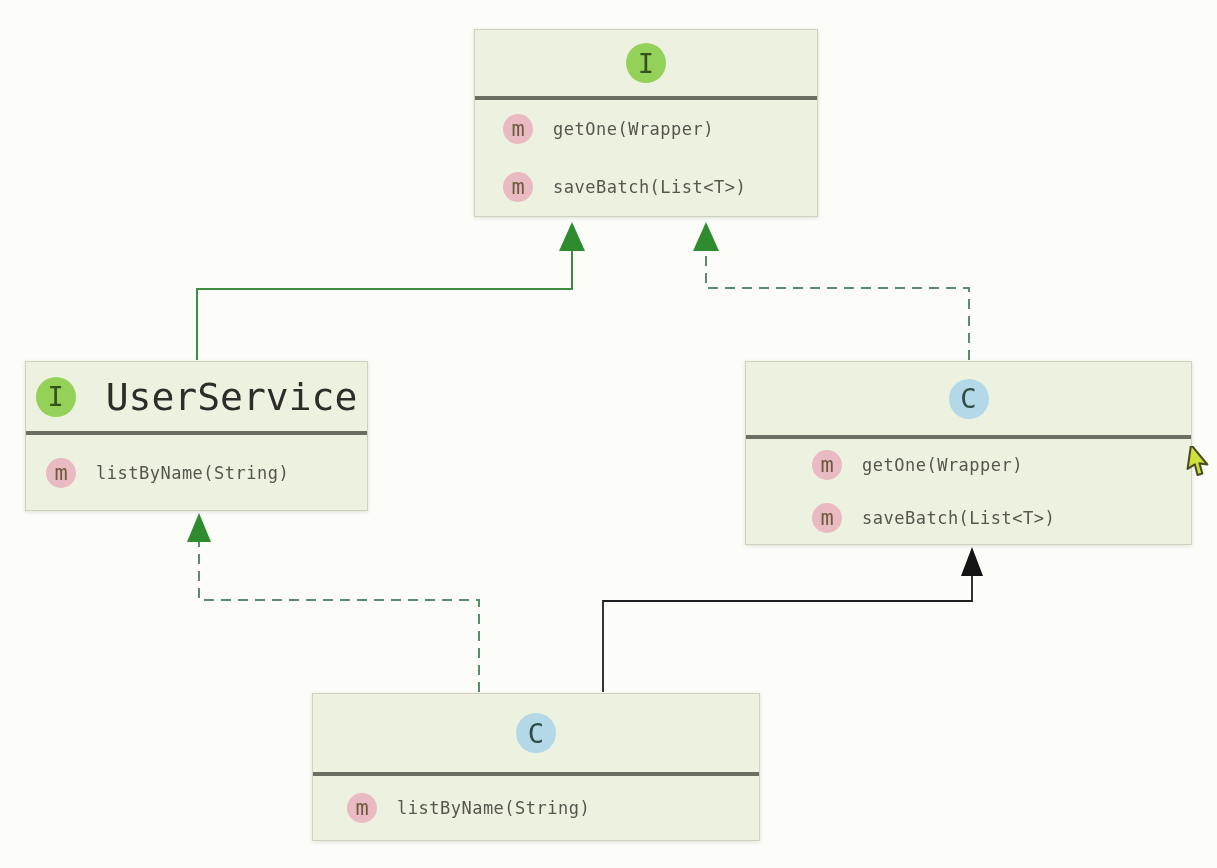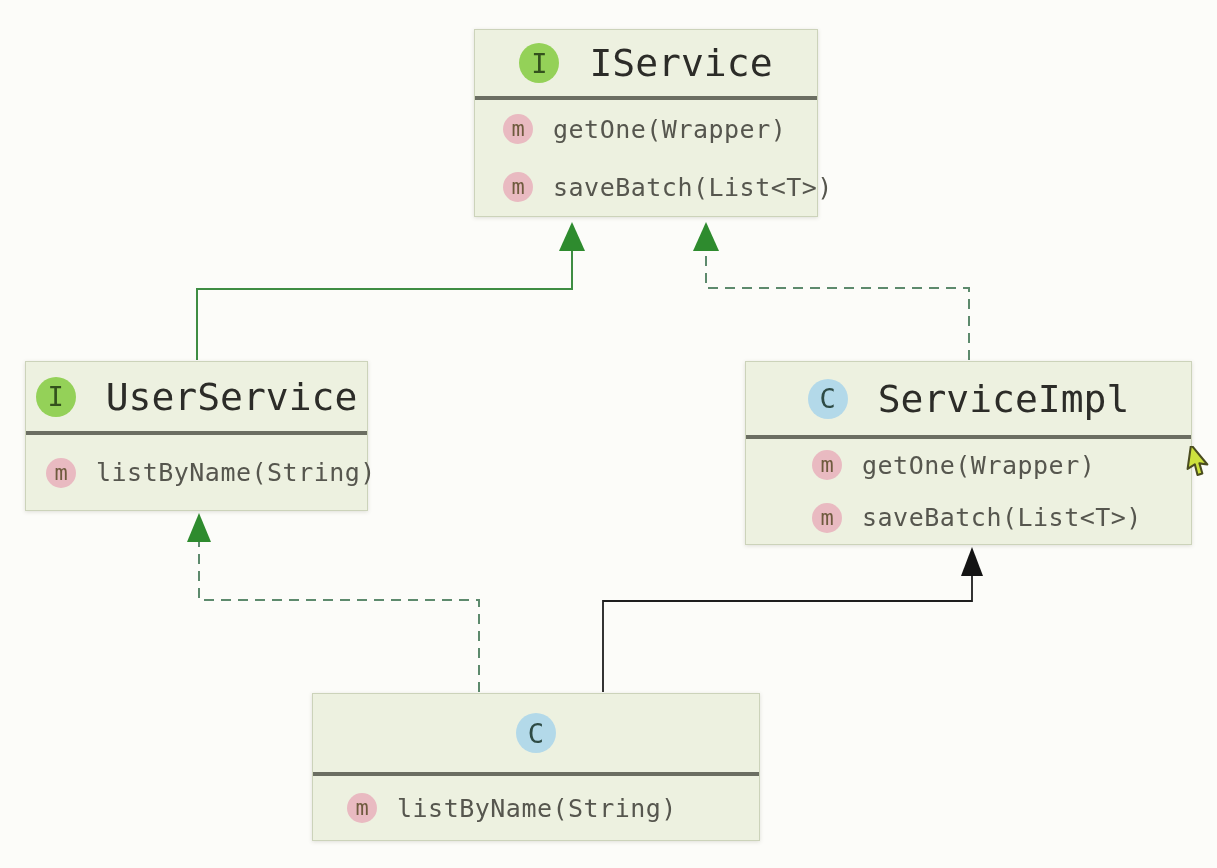--- a/index.html
+++ b/index.html
@@ -98,21 +98,21 @@
     font-size: 22px;
     background: var(--method-badge-bg, #e9bac1);
     color: var(--method-badge-fg, #6f5b3e);
   }
   .node-title {
     font-size: 38px;
     color: var(--title-text, #2c2c28);
     white-space: nowrap;
   }
   .method-text {
-    font-size: 25px;
+    font-size: 17px;
     letter-spacing: 0.5px;
     color: var(--method-text, #56564e);
     white-space: nowrap;
   }
   .edge-solid  { fill: none; stroke-width: 2; }
   .edge-dashed { fill: none; stroke-width: 2; stroke-dasharray: 10 7; }
   .edge-black  { fill: none; stroke-width: 1.8; }
   .cursor-svg {
     position: absolute;
     left: 1184px;
@@ -136,21 +136,20 @@
     <polyline class="edge-dashed" points="479,692 479,600 199,600 199,542" stroke="#5d8a6d"></polyline>
     <polygon points="199,513 187,542 211,542" fill="#2e8b2e"></polygon>
 
     <polyline class="edge-black" points="603,692 603,601 972,601 972,576" stroke="#1e1e1e"></polyline>
     <polygon points="972,547 961,576 983,576" fill="#141414"></polygon>
   </svg>
 
   <div class="node node-iservice">
     <div class="node-header">
       <span class="badge badge-title badge-interface">I</span>
-      <span class="node-title">IService</span>
     </div>
     <div class="divider"></div>
     <div class="methods">
       <div class="method-row">
         <span class="badge badge-method">m</span>
         <span class="method-text">getOne(Wrapper)</span>
       </div>
       <div class="method-row">
         <span class="badge badge-method">m</span>
         <span class="method-text">saveBatch(List&lt;T&gt;)</span>
@@ -168,21 +167,20 @@
       <div class="method-row">
         <span class="badge badge-method">m</span>
         <span class="method-text">listByName(String)</span>
       </div>
     </div>
   </div>
 
   <div class="node node-serviceimpl">
     <div class="node-header">
       <span class="badge badge-title badge-class">C</span>
-      <span class="node-title">ServiceImpl</span>
     </div>
     <div class="divider"></div>
     <div class="methods">
       <div class="method-row">
         <span class="badge badge-method">m</span>
         <span class="method-text">getOne(Wrapper)</span>
       </div>
       <div class="method-row">
         <span class="badge badge-method">m</span>
         <span class="method-text">saveBatch(List&lt;T&gt;)</span>

